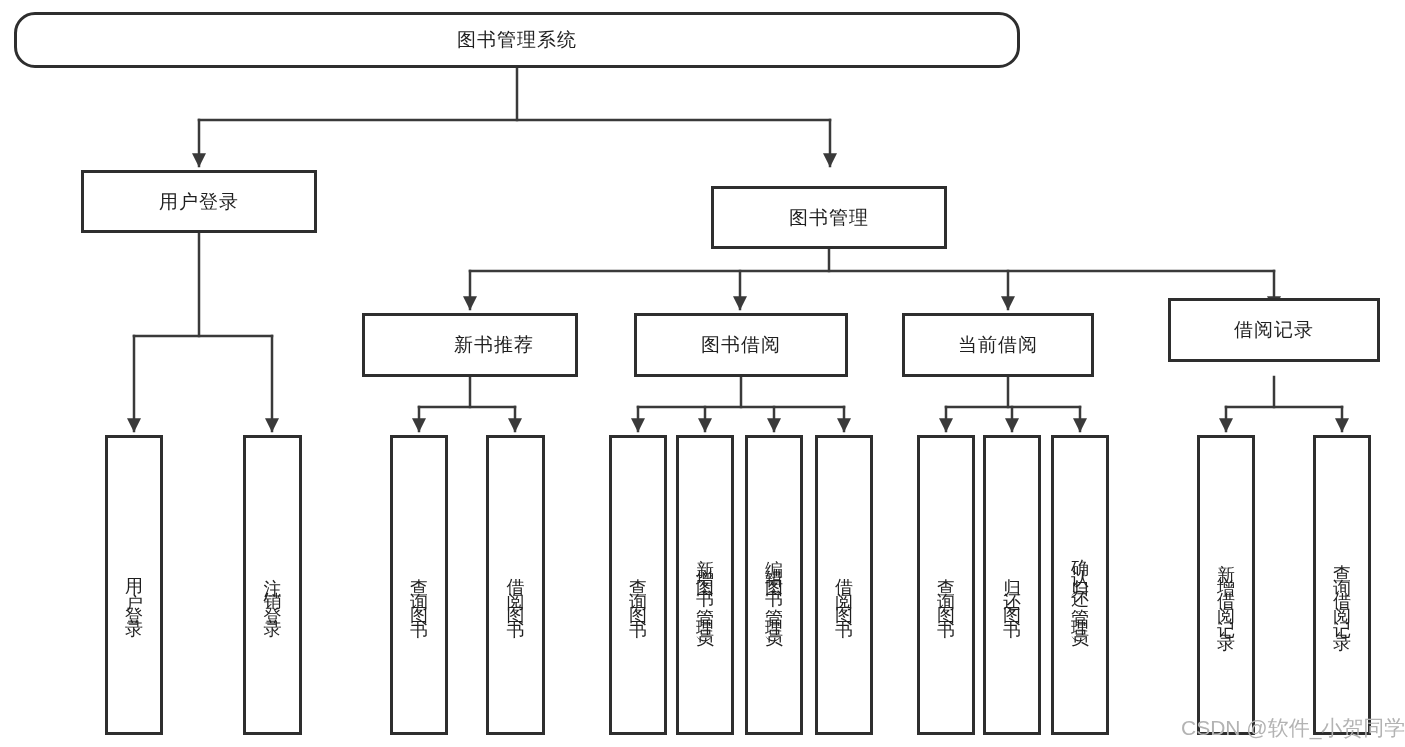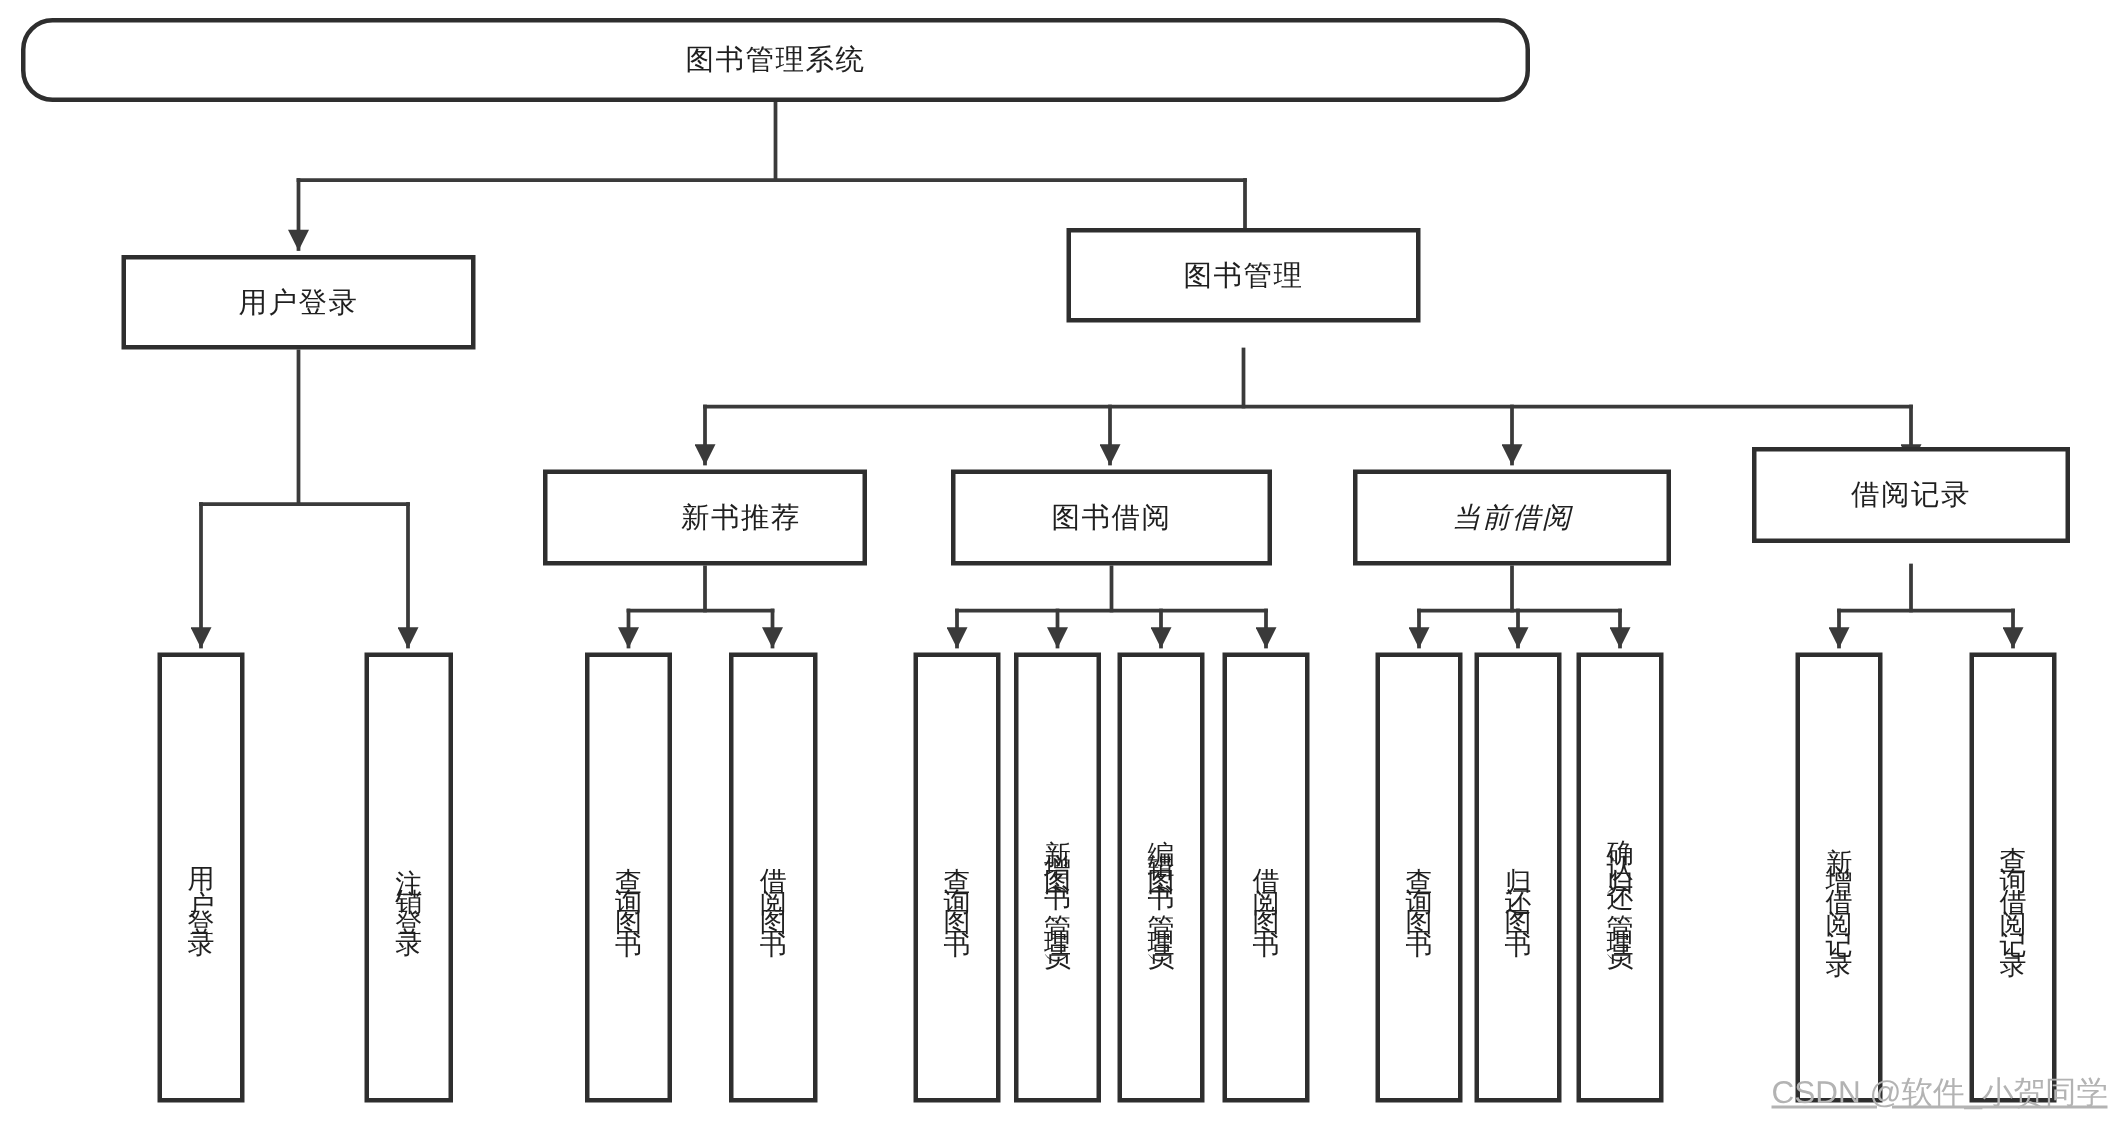--- a/index.html
+++ b/index.html
@@ -74,21 +74,20 @@
     margin-bottom: -10px;
   }
   .watermark {
     position: absolute;
     left: 1181px;
     top: 714px;
     font-size: 21px;
     color: var(--watermark, #b3b3b3);
     z-index: 10;
     white-space: nowrap;
-    text-decoration: underline;
   }
 </style>
 </head>
 <body>
 
 <div class="canvas">
 
   <svg class="connectors" viewBox="0 0 1405 747" xmlns="http://www.w3.org/2000/svg">
     <defs>
       <marker id="arrow" markerUnits="userSpaceOnUse" markerWidth="22" markerHeight="14" viewBox="0 0 12 12" refX="11" refY="6" orient="auto">
@@ -151,31 +150,31 @@
     </g>
   </svg>
 
   <div class="node" style="left:14px; top:12px; width:1006px; height:56px;border-radius:21px;">
     <span class="h-label">图书管理系统</span>
   </div>
 
   <div class="node" style="left:81px; top:170px; width:236px; height:63px;">
     <span class="h-label">用户登录</span>
   </div>
-  <div class="node" style="left:711px; top:152px; width:236px; height:63px;font-family:Liberation Serif, serif;">
+  <div class="node" style="left:711px; top:186px; width:236px; height:63px;font-family:Liberation Serif, serif;">
     <span class="h-label">图书管理</span>
   </div>
 
   <div class="node" style="left:362px; top:313px; width:216px; height:64px;padding-left:48px;">
     <span class="h-label">新书推荐</span>
   </div>
   <div class="node" style="left:634px; top:313px; width:214px; height:64px;align-items:center;">
     <span class="h-label">图书借阅</span>
   </div>
-  <div class="node" style="left:902px; top:313px; width:212px; height:64px;font-style:italic;">
+  <div class="node" style="left:902px; top:313px; width:192px; height:64px;">
     <span class="h-label">当前借阅</span>
   </div>
   <div class="node" style="left:1168px; top:298px; width:212px; height:64px;">
     <span class="h-label">借阅记录</span>
   </div>
 
   <div class="leaf" style="left:105px;">
     <span class="v-label">用户登录</span>
   </div>
   <div class="leaf" style="left:243px; width:59px;">

